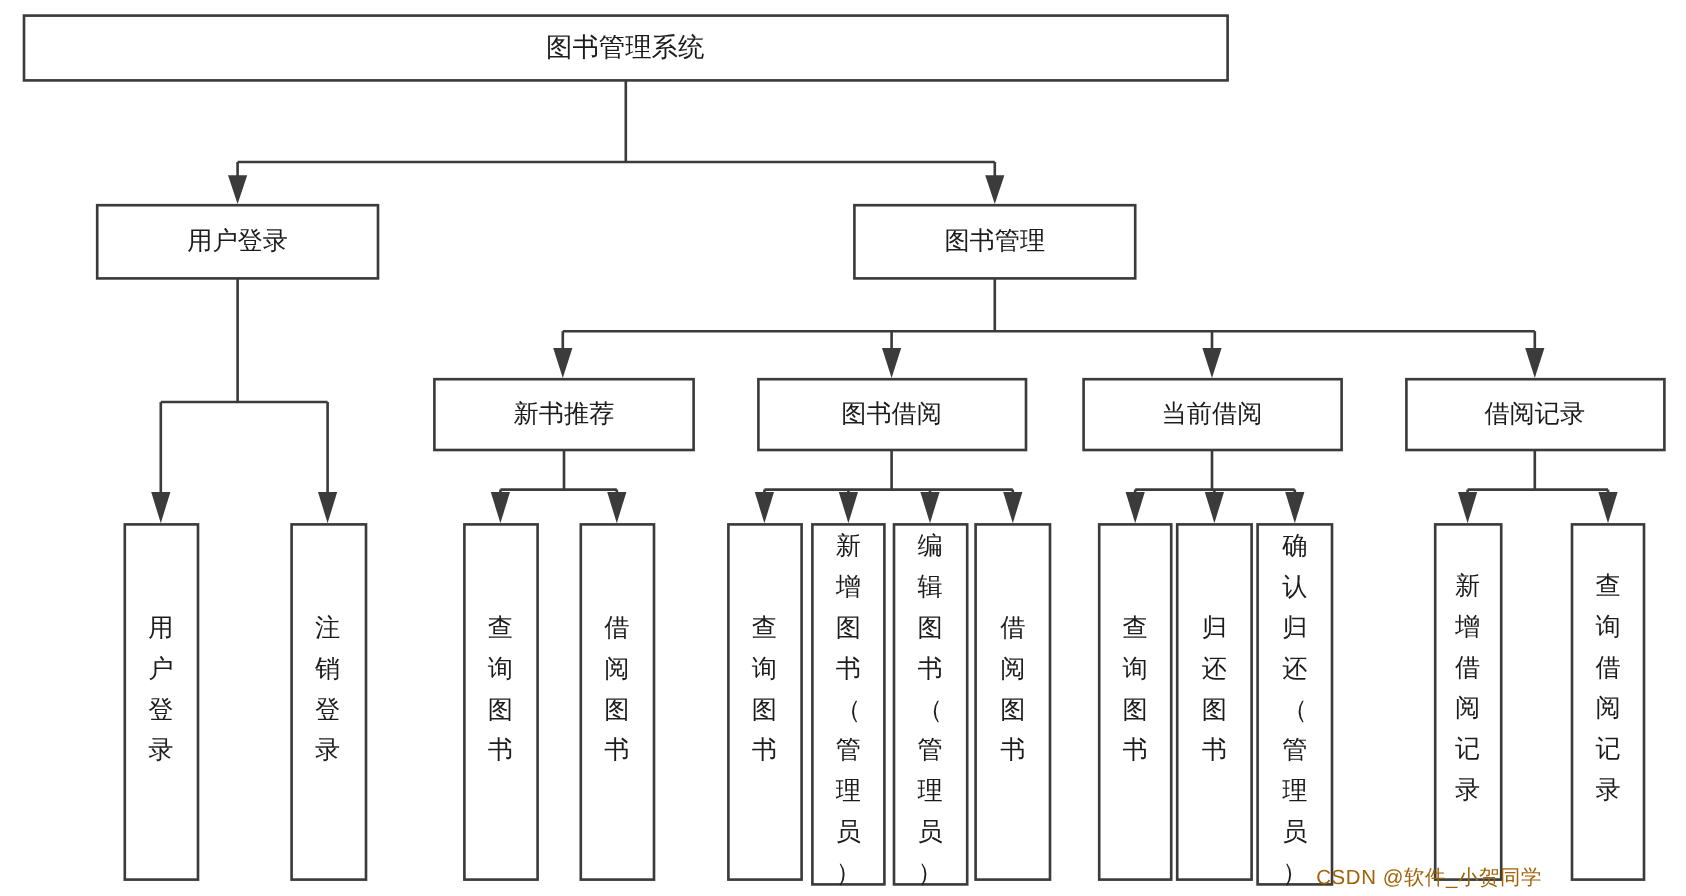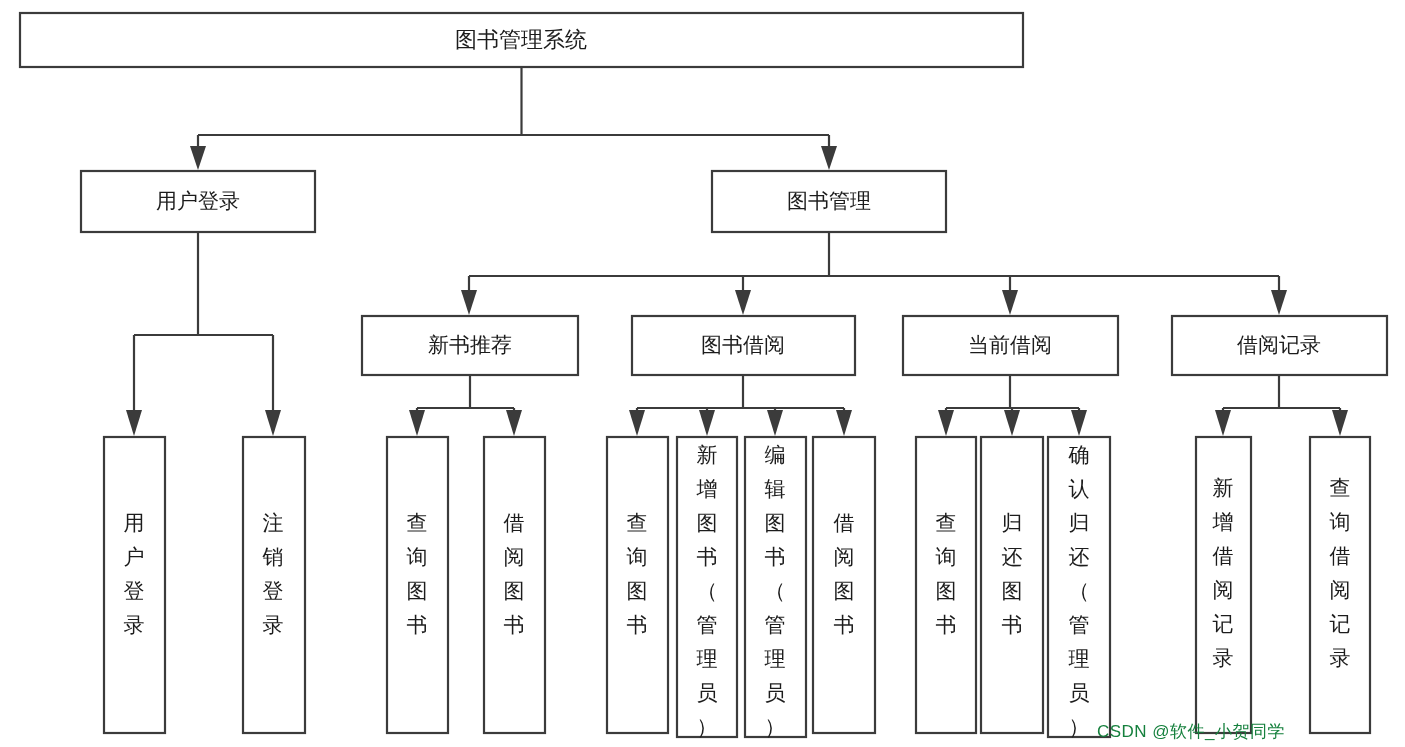--- a/index.html
+++ b/index.html
@@ -59,21 +59,21 @@
     font-size: 21px;
     text-anchor: middle;
     white-space: pre;
   }
   .watermark {
     position: absolute;
     right: 8px;
     bottom: 4px;
     font-family: "Liberation Sans", "DejaVu Sans", sans-serif;
     font-size: 17px;
-    color: #15803d;
+    color: #a16207;
     letter-spacing: 0.5px;
     user-select: none;
     pointer-events: none;
   }
 </style>
 </head>
 <body>
 
 <div id="diagram-root">
 

